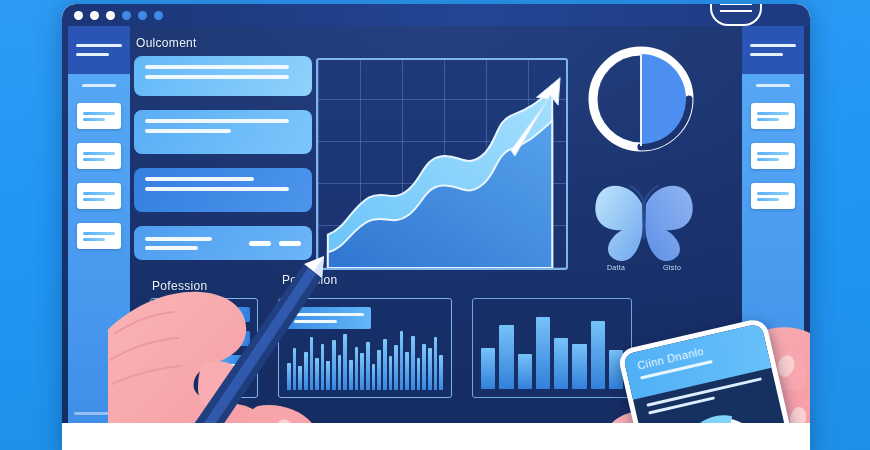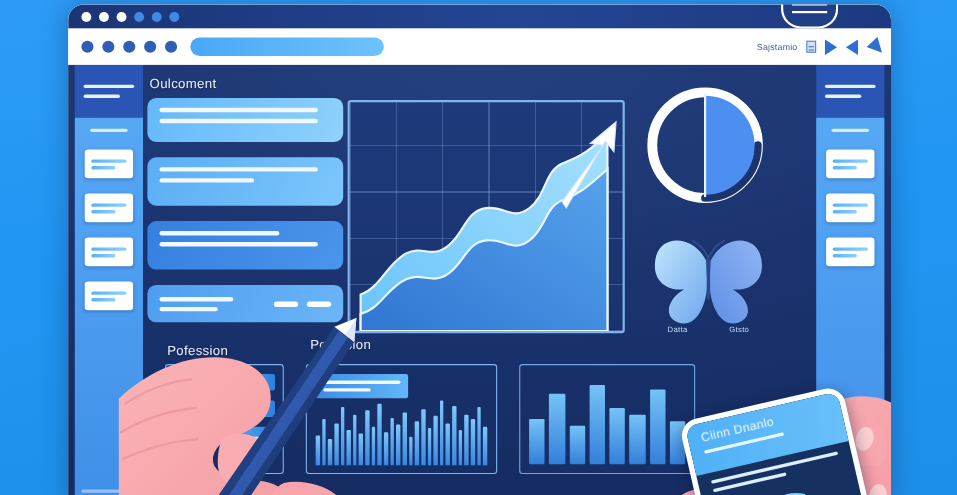--- a/index.html
+++ b/index.html
@@ -322,34 +322,20 @@
 
     <div id="titlebar">
       <span class="tdot w"></span>
       <span class="tdot w"></span>
       <span class="tdot w"></span>
       <span class="tdot b"></span>
       <span class="tdot b"></span>
       <span class="tdot b"></span>
     </div>
 
-    <div id="toolbar">
-      <span class="navdot"></span>
-      <span class="navdot"></span>
-      <span class="navdot"></span>
-      <span class="navdot"></span>
-      <span class="navdot"></span>
-      <div id="addressbar" title=""></div>
-      <span id="toolbar-spacer"></span>
-      <span id="toolbar-label">Sajstamio</span>
-      <span class="tb-icon sqicon"></span>
-      <span class="tb-icon tri-r"></span>
-      <span class="tb-icon tri-l"></span>
-      <span class="tb-icon tri-d"></span>
-    </div>
 
     <div id="app">
       <div id="app-bg-grad"></div>
 
       <div class="rail" id="rail-left">
         <div class="rail-head">
           <span class="rail-line"></span>
           <span class="rail-line short"></span>
         </div>
         <div class="rail-body">

